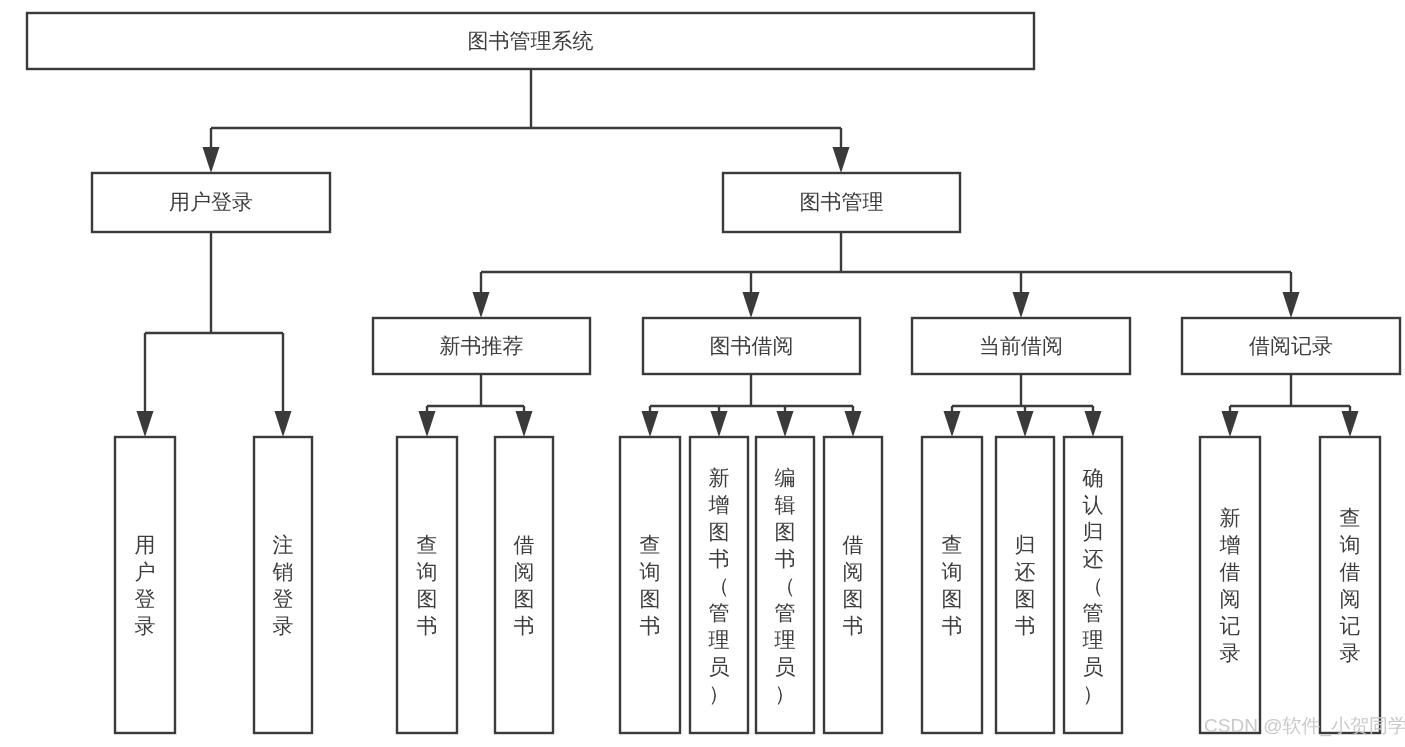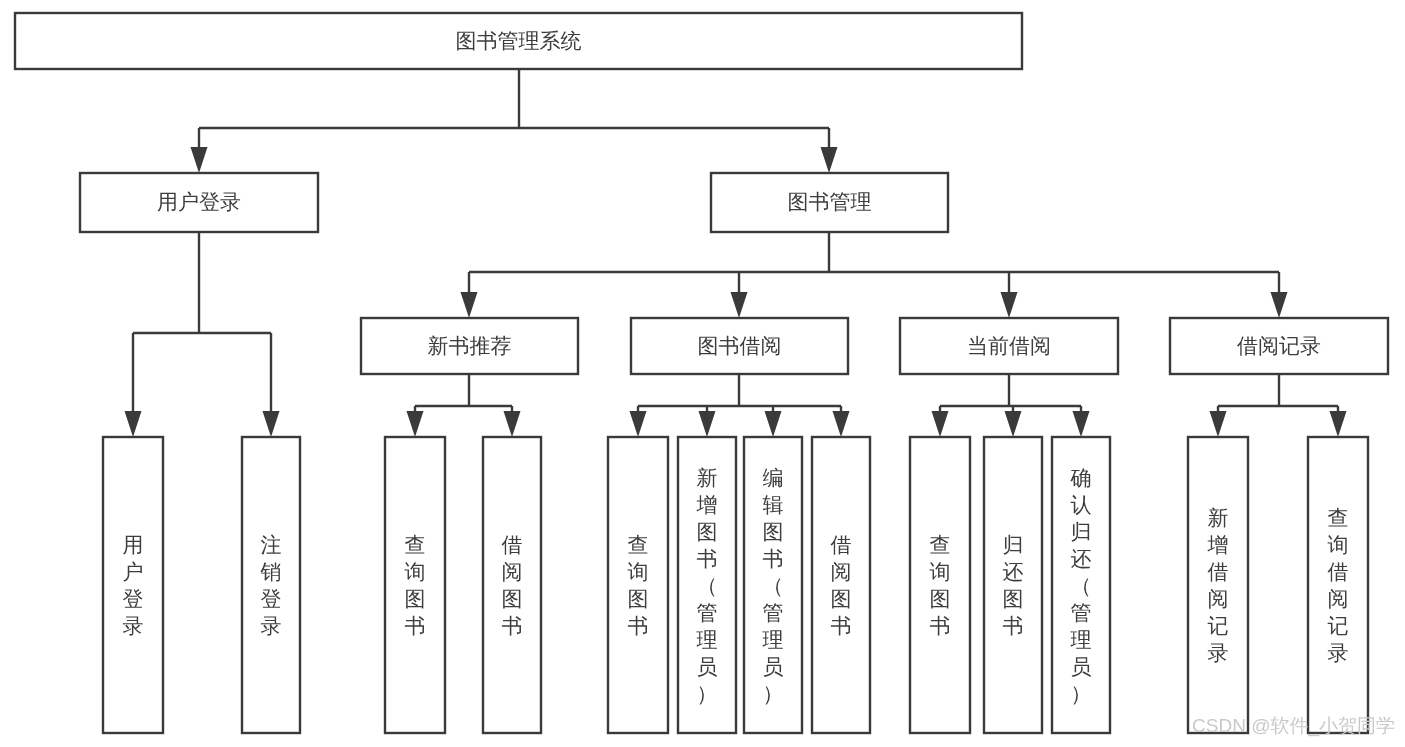--- a/index.html
+++ b/index.html
@@ -10,21 +10,21 @@
   }
   body {
     width: 1405px;
     height: 747px;
     overflow: hidden;
     font-family: "Liberation Sans", "DejaVu Sans", sans-serif;
     position: relative;
   }
   #diagram-root {
     position: absolute;
-    left: 0;
+    left: 12px;
     top: 0;
     width: 1357px;
     height: 747px;
   }
   svg.flowchart {
     display: block;
     width: 1405px;
     height: 747px;
   }
   .node-box {

